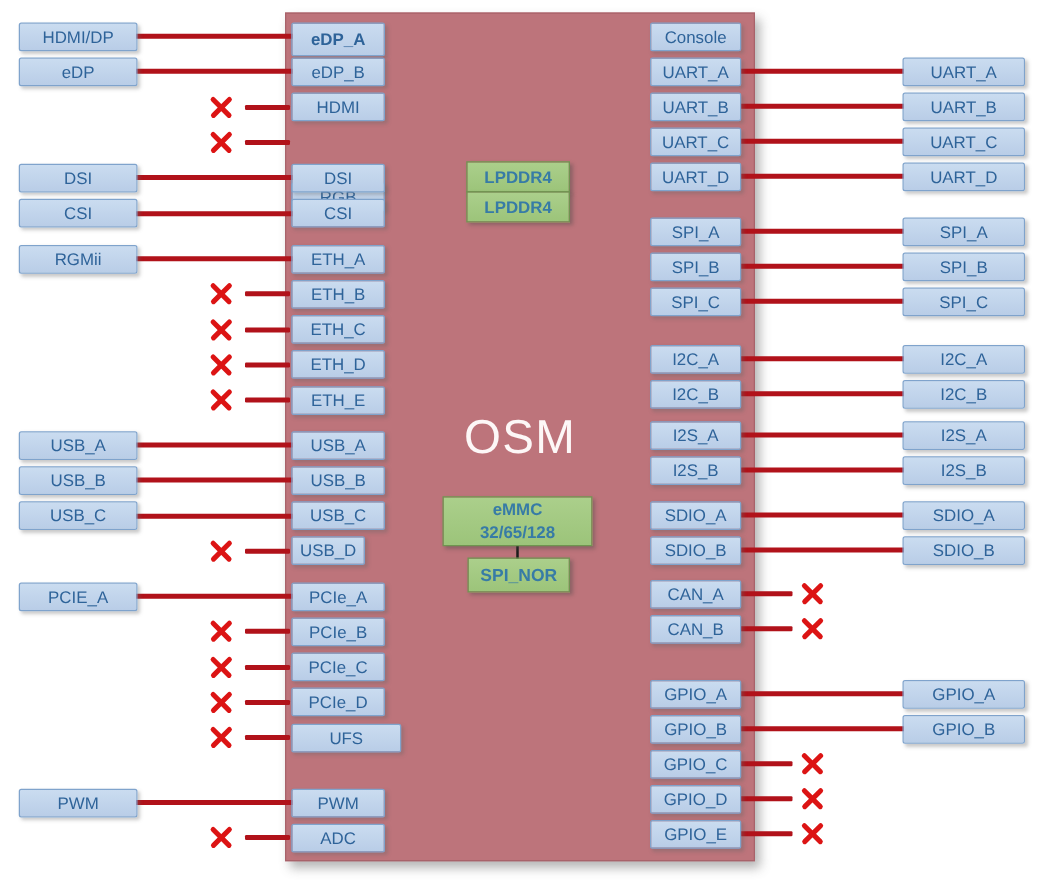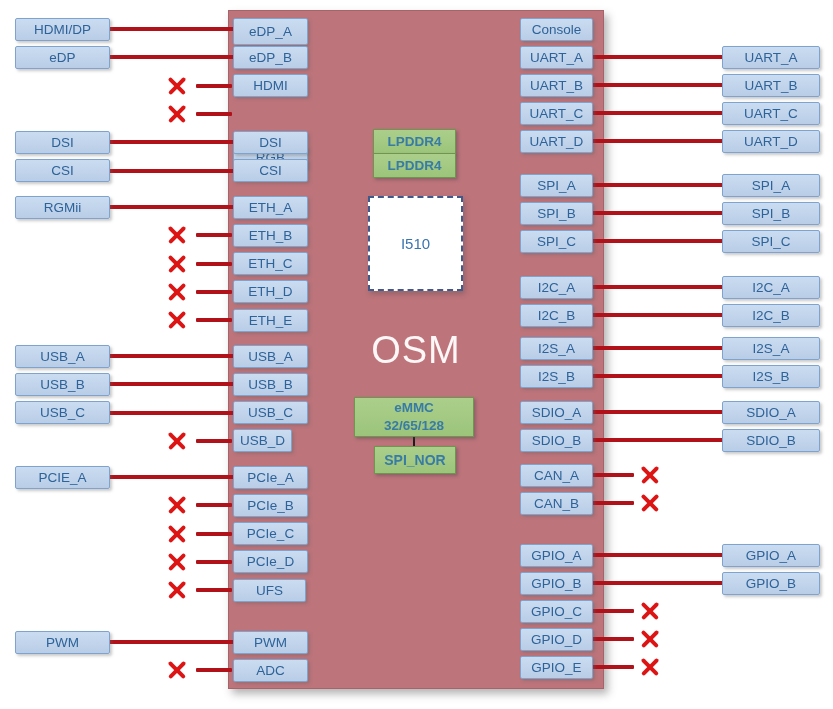--- a/index.html
+++ b/index.html
@@ -57,32 +57,31 @@
   .spinor{left:145px;top:435px;width:82px;height:28px;font-size:14px;}
 </style>
 </head>
 <body>
 
 <div class="canvas">
 
   <div class="module">
     <div class="greenbox mem1">LPDDR4</div>
     <div class="greenbox mem2">LPDDR4</div>
-    <div class="soc">I510</div>
     <div class="osm-label">OSM</div>
     <div class="greenbox emmc">
       <div>eMMC</div>
       <div>32/65/128</div>
     </div>
     <div class="vconn"></div>
     <div class="greenbox spinor">SPI_NOR</div>
   </div>
 
   <div id="rows">
-      <div class="bluebox" style="left: 233px; top: 17.5px; width: 75px; height: 27px;">eDP_A</div>
+      <div class="bluebox" style="left: 233px; top: 17.5px; width: 75px; height: 27px; font-weight: bold;">eDP_A</div>
       <div class="hline" style="left: 108px; top: 27px; width: 128px;"></div>
       <div class="bluebox" style="left: 15px; top: 17.5px; width: 95px; height: 23px;">HDMI/DP</div>
       <div class="bluebox" style="left: 233px; top: 45.8px; width: 75px; height: 23px;">eDP_B</div>
       <div class="hline" style="left: 108px; top: 55.3px; width: 128px;"></div>
       <div class="bluebox" style="left: 15px; top: 45.8px; width: 95px; height: 23px;">eDP</div>
       <div class="bluebox" style="left: 233px; top: 74.1px; width: 75px; height: 23px;">HDMI</div>
       <div class="hline" style="left: 196px; top: 83.6px; width: 36px;"></div>
       <div class="xmark" style="left: 167px; top: 75.6px;"></div>
       <div class="bluebox" style="left: 233px; top: 102.4px; width: 75px; height: 23px; margin-top: 44px;">RGB</div>
       <div class="hline" style="left: 196px; top: 111.9px; width: 36px;"></div>
@@ -125,21 +124,21 @@
       <div class="bluebox" style="left: 15px; top: 465.5px; width: 95px; height: 23px;">PCIE_A</div>
       <div class="bluebox" style="left: 233px; top: 493.8px; width: 75px; height: 23px;">PCIe_B</div>
       <div class="hline" style="left: 196px; top: 503.3px; width: 36px;"></div>
       <div class="xmark" style="left: 167px; top: 495.3px;"></div>
       <div class="bluebox" style="left: 233px; top: 522.1px; width: 75px; height: 23px;">PCIe_C</div>
       <div class="hline" style="left: 196px; top: 531.6px; width: 36px;"></div>
       <div class="xmark" style="left: 167px; top: 523.6px;"></div>
       <div class="bluebox" style="left: 233px; top: 550.4px; width: 75px; height: 23px;">PCIe_D</div>
       <div class="hline" style="left: 196px; top: 559.9px; width: 36px;"></div>
       <div class="xmark" style="left: 167px; top: 551.9px;"></div>
-      <div class="bluebox" style="left: 233px; top: 578.7px; width: 73px; height: 23px;">UFS</div>
+      <div class="bluebox" style="left: 233px; top: 578.7px; width: 88px; height: 23px;">UFS</div>
       <div class="hline" style="left: 196px; top: 588.2px; width: 36px;"></div>
       <div class="xmark" style="left: 167px; top: 580.2px;"></div>
       <div class="bluebox" style="left: 233px; top: 630.5px; width: 75px; height: 23px;">PWM</div>
       <div class="hline" style="left: 108px; top: 640px; width: 128px;"></div>
       <div class="bluebox" style="left: 15px; top: 630.5px; width: 95px; height: 23px;">PWM</div>
       <div class="bluebox" style="left: 233px; top: 658.8px; width: 75px; height: 23px;">ADC</div>
       <div class="hline" style="left: 196px; top: 668.3px; width: 36px;"></div>
       <div class="xmark" style="left: 167px; top: 660.3px;"></div>
       <div class="bluebox" style="left: 520px; top: 17.5px; width: 73px; height: 23px;">Console</div>
       <div class="bluebox" style="left: 520px; top: 45.5px; width: 73px; height: 23px;">UART_A</div>

